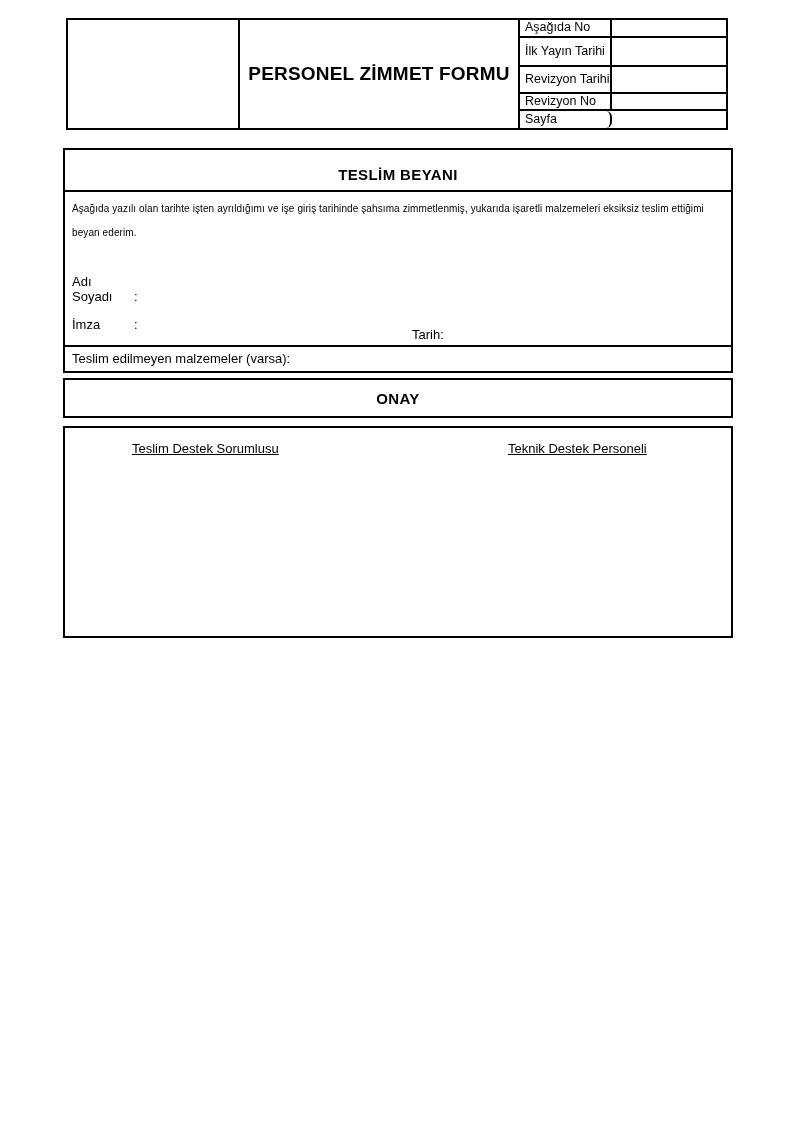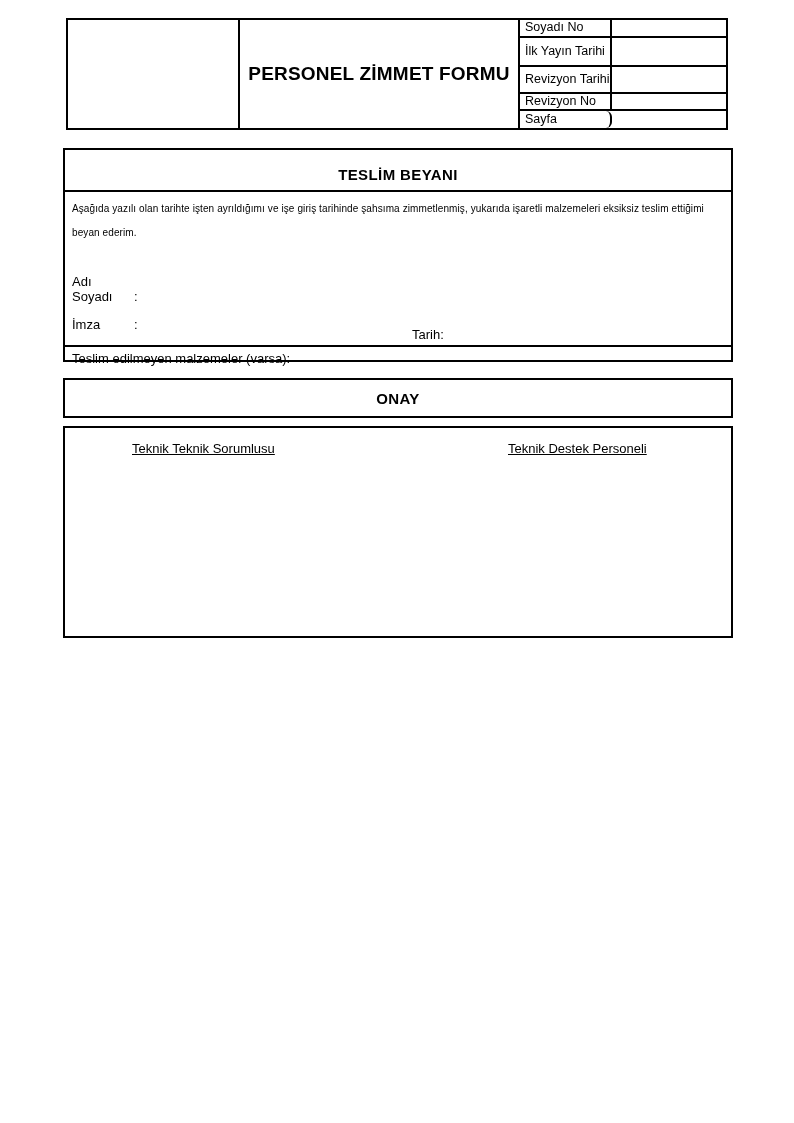--- a/index.html
+++ b/index.html
@@ -82,21 +82,21 @@
   .declaration-text {
     font-size: 10px;
     line-height: 24px;
     letter-spacing: 0.1px;
   }
   .field-row { position: relative; font-size: 13px; }
   .row-name { margin-top: 29px; }
   .row-imza { margin-top: 13px; }
   .field-label { display: inline-block; width: 62px; }
   .date-label { position: absolute; left: 340px; top: 10px; }
-  .box-undelivered { top: 197px; height: 17px; padding: 4px 7px; font-size: 13px; }
+  .box-undelivered { top: 197px; height: 28px; padding: 4px 7px; font-size: 13px; }
   .box-onay { top: 230px; height: 40px; display: flex; align-items: center; justify-content: center; }
   .box-signatures { top: 278px; height: 212px; }
   .sig-label {
     position: absolute;
     top: 13px;
     font-size: 13px;
     text-decoration: underline;
     white-space: nowrap;
   }
   .sig-left { left: 67px; }
@@ -104,21 +104,21 @@
 </style>
 </head>
 <body>
 
 <div class="page">
 
   <div class="header-table">
     <div class="logo-cell"></div>
     <div class="title-cell">PERSONEL ZİMMET FORMU</div>
 
-    <div class="hl-cell" style="grid-row:1">Soyadı No</div>
+    <div class="hl-cell" style="grid-row:1">Aşağıda No</div>
     <div class="hv-cell" style="grid-row:1"></div>
 
     <div class="hl-cell" style="grid-row:2">İlk Yayın Tarihi</div>
     <div class="hv-cell" style="grid-row:2"></div>
 
     <div class="hl-cell" style="grid-row:3">Revizyon Tarihi</div>
     <div class="hv-cell" style="grid-row:3"></div>
 
     <div class="hl-cell" style="grid-row:4">Revizyon No</div>
     <div class="hv-cell" style="grid-row:4"></div>
@@ -148,18 +148,18 @@
 
     <div class="fbox box-undelivered">
       <span>Teslim edilmeyen malzemeler  (varsa):</span>
     </div>
 
     <div class="fbox box-onay">
       <span class="section-title">ONAY</span>
     </div>
 
     <div class="fbox box-signatures">
-      <span class="sig-label sig-left">Teknik Teknik Sorumlusu</span>
+      <span class="sig-label sig-left">Teslim Destek Sorumlusu</span>
       <span class="sig-label sig-right">Teknik Destek Personeli</span>
     </div>
 
   </div>
 </div>
 
 </body></html>

